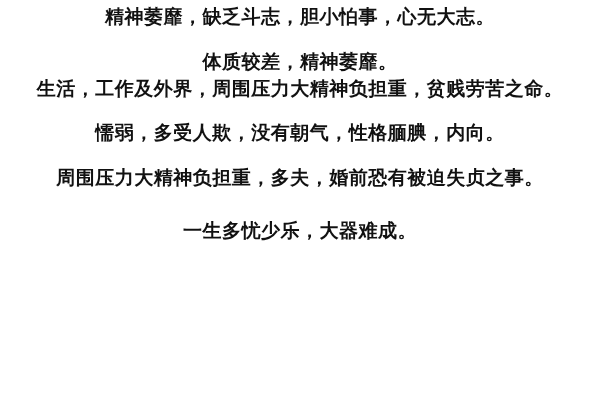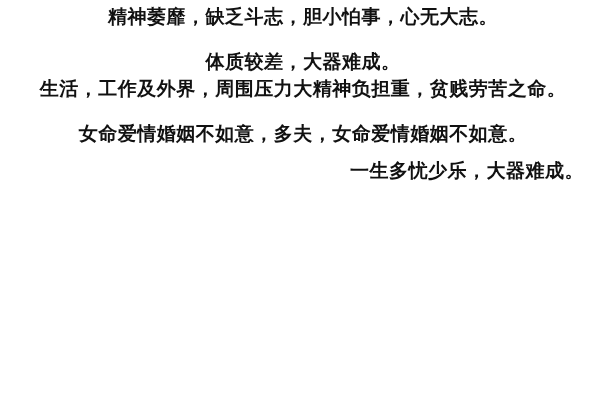--- a/index.html
+++ b/index.html
@@ -11,44 +11,45 @@
     height: 400px;
     background: #ffffff;
     font-family: "Liberation Serif", "DejaVu Serif", serif;
     color: #111111;
     overflow: hidden;
   }
   #page {
     width: 600px;
     height: 400px;
     box-sizing: border-box;
-    padding: 4px 16px 6px 22px;
+    padding: 4px 22px 6px 22px;
     display: flex;
     flex-direction: column;
     justify-content: flex-start;
   }
   .para {
     text-align: center;
     font-weight: bold;
     font-size: 19px;
     line-height: 1.42;
     letter-spacing: 0.5px;
     margin: 0;
     padding: 0;
   }
   .gap-0 { margin-top: 0px; }
   .gap-1 { margin-top: 18px; }
   .gap-2 { margin-top: 19px; }
   .gap-3 { }
   .gap-4 { margin-top: 17px; }
   .gap-5 { margin-top: 18px; }
-  .gap-6 { margin-top: 10px; text-align: right; }
+  .gap-6 { margin-top: 26px; }
 </style>
 </head>
 <body>
 
 <div id="page">
   <p class="para gap-0">精神萎靡，缺乏斗志，胆小怕事，心无大志。</p>
-  <p class="para gap-1">体质较差，大器难成。</p>
+  <p class="para gap-1">体质较差，精神萎靡。</p>
   <p class="para gap-3">生活，工作及外界，周围压力大精神负担重，贫贱劳苦之命。</p>
-  <p class="para gap-5">女命爱情婚姻不如意，多夫，女命爱情婚姻不如意。</p>
+  <p class="para gap-4">懦弱，多受人欺，没有朝气，性格腼腆，内向。</p>
+  <p class="para gap-5">周围压力大精神负担重，多夫，婚前恐有被迫失贞之事。</p>
   <p class="para gap-6">一生多忧少乐，大器难成。</p>
 </div>
 
 </body></html>

